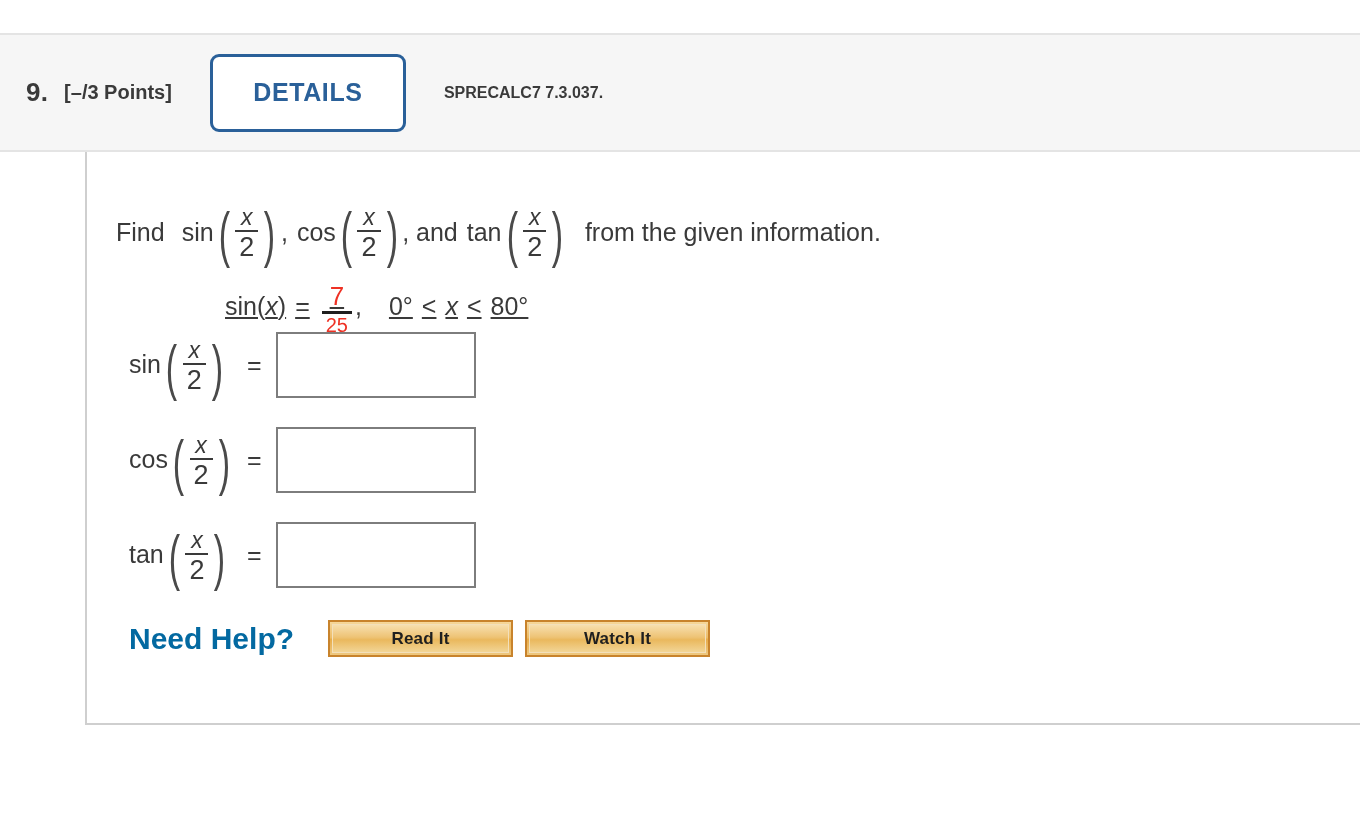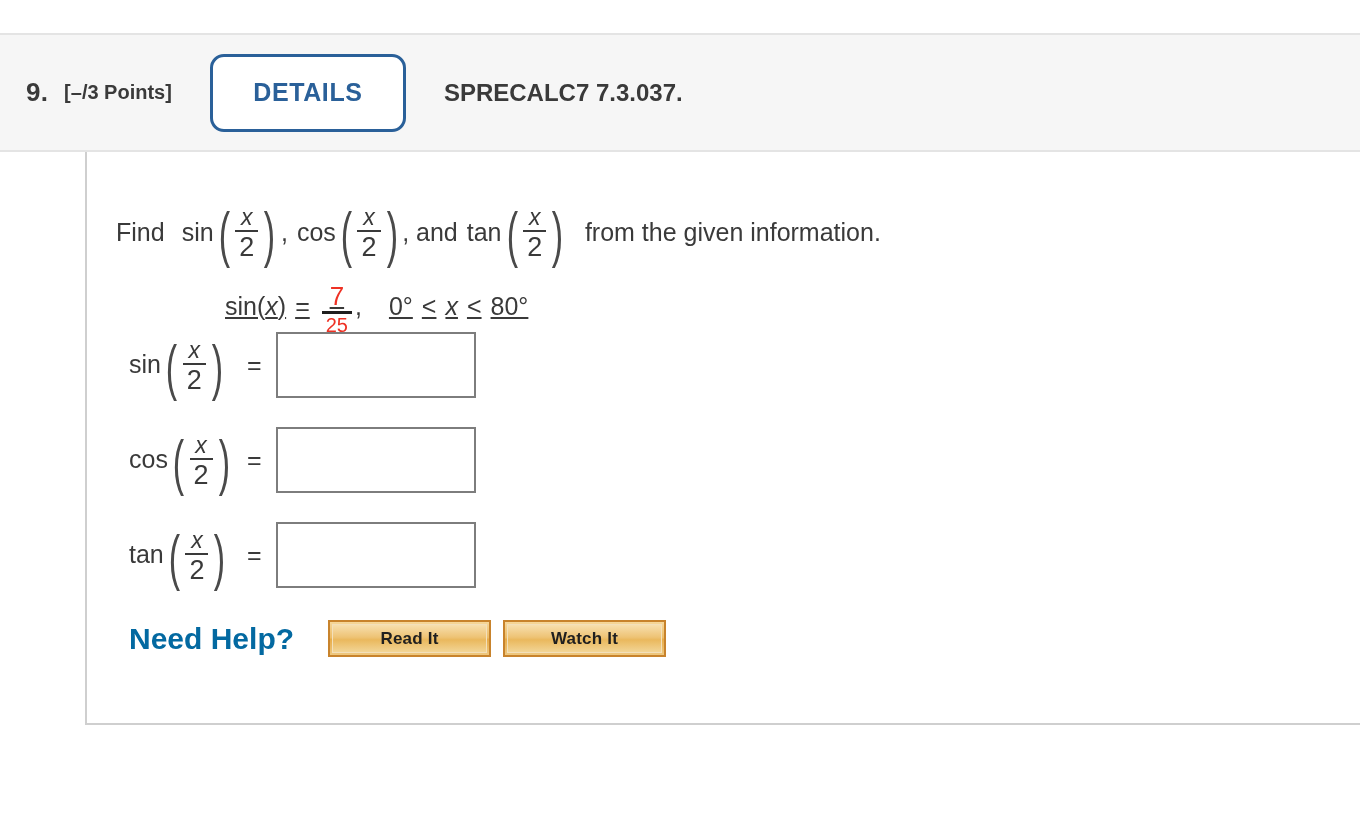--- a/index.html
+++ b/index.html
@@ -43,34 +43,34 @@
     font-weight: bold;
     color: #3a3a3a;
     margin-left: 16px;
     white-space: nowrap;
   }
   .details-btn {
     margin-left: 38px;
     width: 196px;
     height: 78px;
     border: 3px solid #2a6099;
-    border-radius: 14px;
+    border-radius: 9px;
     background: #ffffff;
     color: #2a6099;
     font-size: 25px;
     font-weight: bold;
     letter-spacing: 0.6px;
     display: flex;
     align-items: center;
     justify-content: center;
     box-sizing: border-box;
     cursor: pointer;
   }
   .q-code {
-    font-size: 24px;
+    font-size: 16px;
     font-weight: bold;
     color: #3a3a3a;
     margin-left: 38px;
     white-space: nowrap;
   }
 
   
   .q-body {
     position: absolute;
     left: 85px;
@@ -209,21 +209,21 @@
     align-items: center;
   }
   .help-label {
     font-size: 30px;
     font-weight: bold;
     color: #0369a1;
     margin-right: 34px;
     white-space: nowrap;
   }
   .help-btn {
-    width: 163px;
+    width: 185px;
     height: 37px;
     margin-right: 12px;
     border: 2px solid #c8832c;
     background: linear-gradient(#f6d79a, #edbc66 48%, #e8ac49 52%, #eec87f);
     box-sizing: border-box;
     padding: 2px;
     cursor: pointer;
   }
   .help-btn .inner {
     width: 100%;

